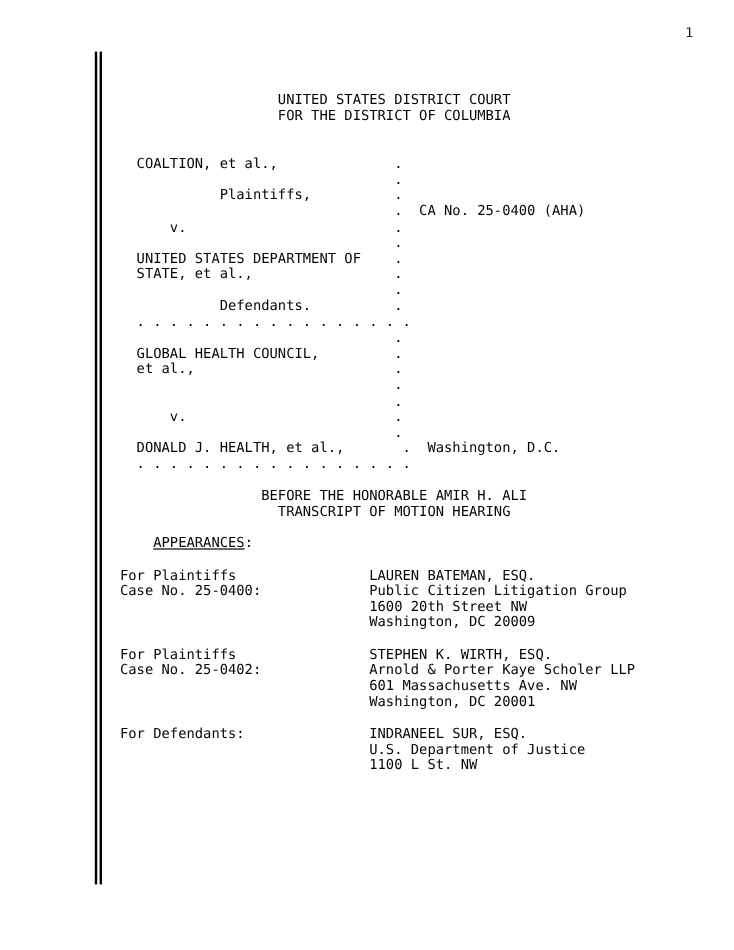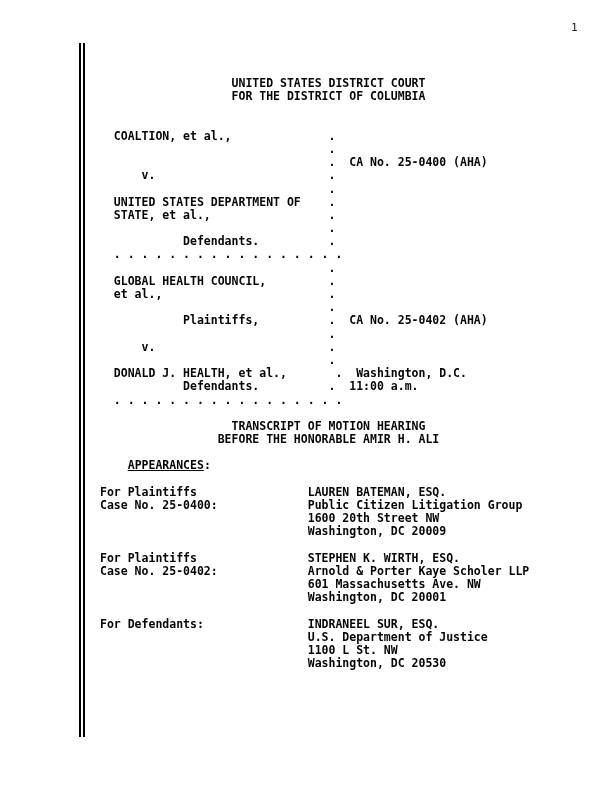--- a/index.html
+++ b/index.html
@@ -36,74 +36,72 @@
     position: absolute;
     left: 100px;
     top: 77px;
     width: 500px;
   }
   .line {
     white-space: pre;
     font-size: 11.5px;
     line-height: 13.2px;
     height: 13.2px;
-    font-weight: bold;
+    font-weight: normal;
     color: #050505;
   }
   .underline {
     text-decoration: underline;
     margin-top: 24px;
   }
 </style>
 </head>
 <body>
 
 <div class="page">
   <div class="page-number">1</div>
   <div class="margin-rule"></div>
   <div class="flow" id="flow">
       <div class="line">                   UNITED STATES DISTRICT COURT</div>
       <div class="line">                   FOR THE DISTRICT OF COLUMBIA</div>
       <div class="line"></div>
       <div class="line"></div>
       <div class="line">  COALTION, et al.,              .</div>
       <div class="line">                                 .</div>
+      <div class="line">            Plaintiffs,          .</div>
       <div class="line">                                 .  CA No. 25-0400 (AHA)</div>
       <div class="line">      v.                         .</div>
       <div class="line">                                 .</div>
       <div class="line">  UNITED STATES DEPARTMENT OF    .</div>
       <div class="line">  STATE, et al.,                 .</div>
       <div class="line">                                 .</div>
       <div class="line">            Defendants.          .</div>
       <div class="line">  . . . . . . . . . . . . . . . . .</div>
       <div class="line">                                 .</div>
       <div class="line">  GLOBAL HEALTH COUNCIL,         .</div>
       <div class="line">  et al.,                        .</div>
       <div class="line">                                 .</div>
-      <div class="line">            Plaintiffs,          .  CA No. 25-0402 (AHA)</div>
       <div class="line">                                 .</div>
       <div class="line">      v.                         .</div>
       <div class="line">                                 .</div>
       <div class="line">  DONALD J. HEALTH, et al.,       .  Washington, D.C.</div>
-      <div class="line">            Defendants.          .  11:00 a.m.</div>
       <div class="line">  . . . . . . . . . . . . . . . . .</div>
       <div class="line"></div>
+      <div class="line">                 BEFORE THE HONORABLE AMIR H. ALI</div>
       <div class="line">                   TRANSCRIPT OF MOTION HEARING</div>
-      <div class="line">                 BEFORE THE HONORABLE AMIR H. ALI</div>
       <div class="line"></div>
       <div class="line">    <span class="underline">APPEARANCES</span>:</div>
       <div class="line"></div>
       <div class="line">For Plaintiffs                LAUREN BATEMAN, ESQ.</div>
       <div class="line">Case No. 25-0400:             Public Citizen Litigation Group</div>
       <div class="line">                              1600 20th Street NW</div>
       <div class="line">                              Washington, DC 20009</div>
       <div class="line"></div>
       <div class="line">For Plaintiffs                STEPHEN K. WIRTH, ESQ.</div>
       <div class="line">Case No. 25-0402:             Arnold &amp; Porter Kaye Scholer LLP</div>
       <div class="line">                              601 Massachusetts Ave. NW</div>
       <div class="line">                              Washington, DC 20001</div>
       <div class="line"></div>
       <div class="line">For Defendants:               INDRANEEL SUR, ESQ.</div>
       <div class="line">                              U.S. Department of Justice</div>
       <div class="line">                              1100 L St. NW</div>
-      <div class="line">                              Washington, DC 20530</div>
     </div>
 </div>
 
 </body></html>

